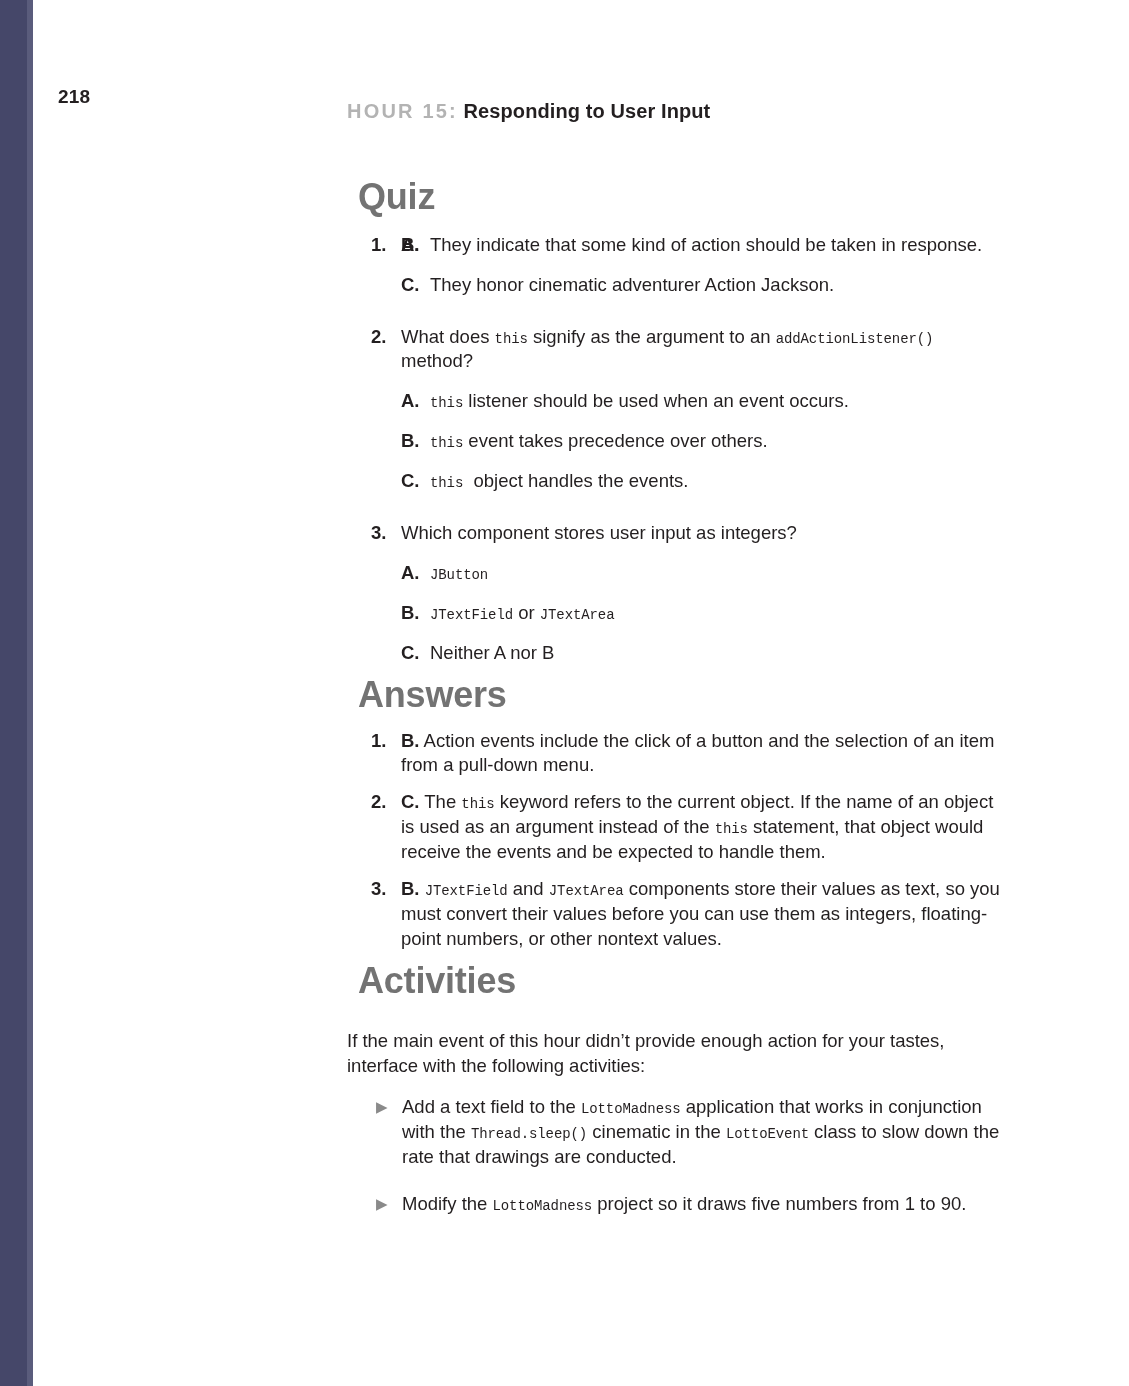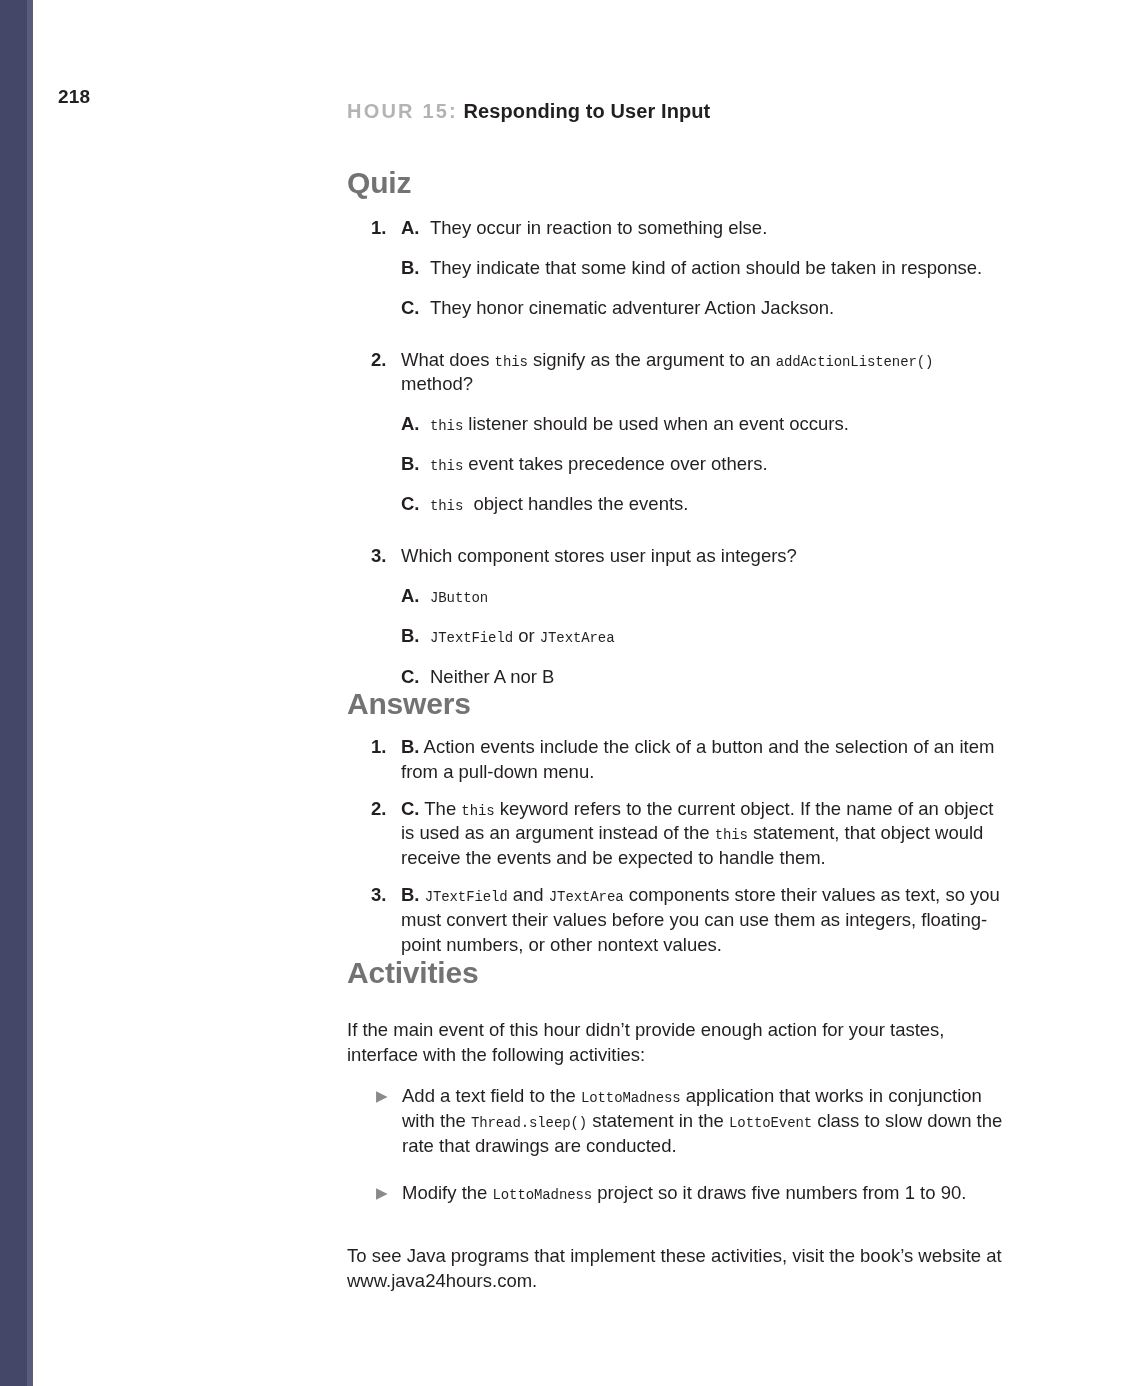--- a/index.html
+++ b/index.html
@@ -71,22 +71,22 @@
 
   
   #content {
     position: absolute;
     left: 347px;
     top: 168px;
     width: 660px;
   }
 
   h2.section-heading {
-    margin: 0;
-    font-size: 30px;
+    margin: 11px;
+    font-size: 36px;
     font-weight: bold;
     color: #737373;
     letter-spacing: -0.2px;
     line-height: 1.0;
   }
   .sec-quiz { margin-top: 0; }
   .sec-answers { margin-top: 36px; }
   .sec-activities { margin-top: 36px; }
 
   
@@ -209,21 +209,20 @@
 
   <h2 class="section-heading sec-quiz">Quiz</h2>
 
   <ol class="qlist">
 
     <li class="q-item">
       <span class="q-num">1.</span>
       <ol class="choices">
         <li class="choice">
           <span class="choice-letter">A.</span>
-          <span>They occur in reaction to something else.</span>
         </li>
         <li class="choice">
           <span class="choice-letter">B.</span>
           <span>They indicate that some kind of action should be taken in response.</span>
         </li>
         <li class="choice">
           <span class="choice-letter">C.</span>
           <span>They honor cinematic adventurer Action Jackson.</span>
         </li>
       </ol>
@@ -286,23 +285,22 @@
     </li>
   </ol>
 
   <h2 class="section-heading sec-activities">Activities</h2>
 
   <p class="body-para">If the main event of this hour didn’t provide enough action for your tastes, interface with the following activities:</p>
 
   <ul class="blist">
     <li class="b-item">
       <span class="b-bullet">▶</span>
-      <span>Add a text field to the </span><code class="mono">LottoMadness</code><span> application that works in conjunction with the </span><code class="mono">Thread.sleep()</code><span> statement in the </span><code class="mono">LottoEvent</code><span> class to slow down the rate that drawings are conducted.</span>
+      <span>Add a text field to the </span><code class="mono">LottoMadness</code><span> application that works in conjunction with the </span><code class="mono">Thread.sleep()</code><span> cinematic in the </span><code class="mono">LottoEvent</code><span> class to slow down the rate that drawings are conducted.</span>
     </li>
     <li class="b-item" style="margin-top:22px;">
       <span class="b-bullet">▶</span>
       <span>Modify the </span><code class="mono">LottoMadness</code><span> project so it draws five numbers from 1 to 90.</span>
     </li>
   </ul>
 
-  <p class="closing-para">To see Java programs that implement these activities, visit the book’s website at www.java24hours.com.</p>
 
 </div>
 
 </body></html>

